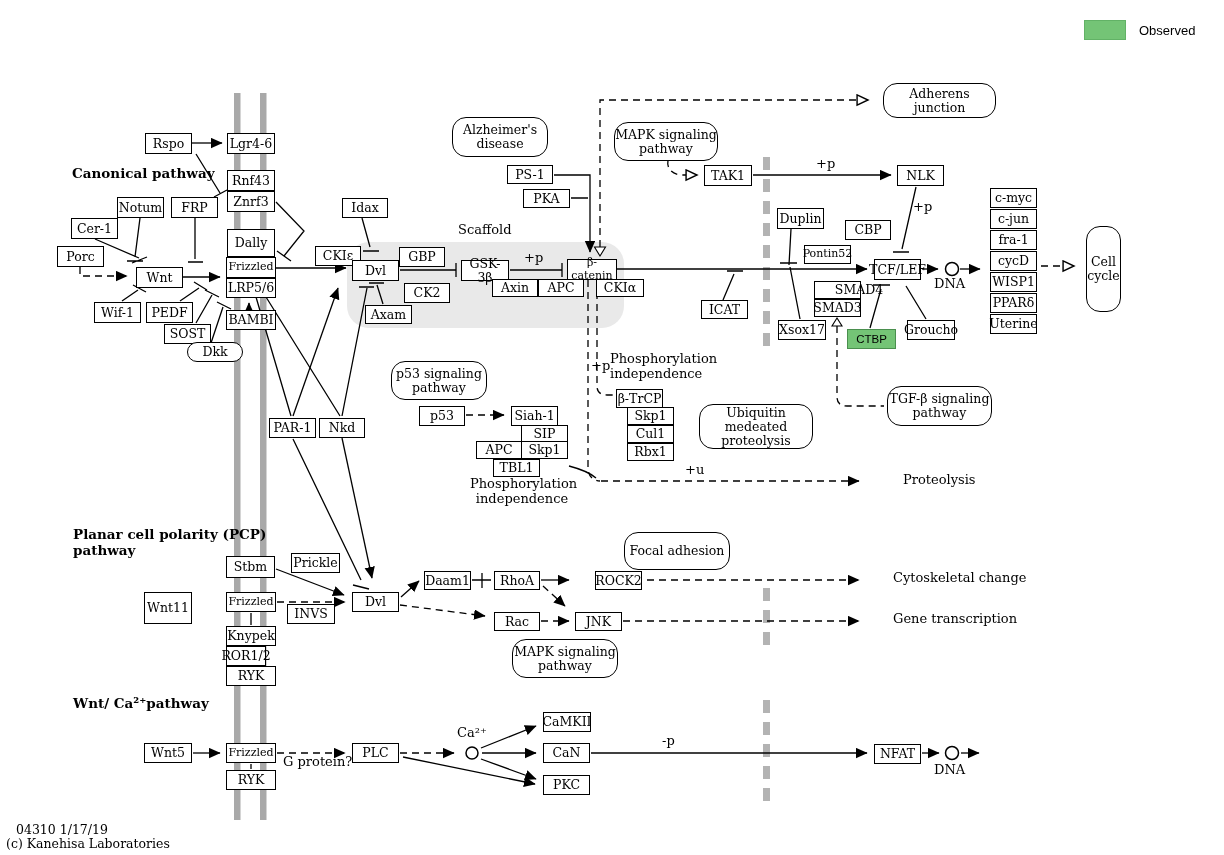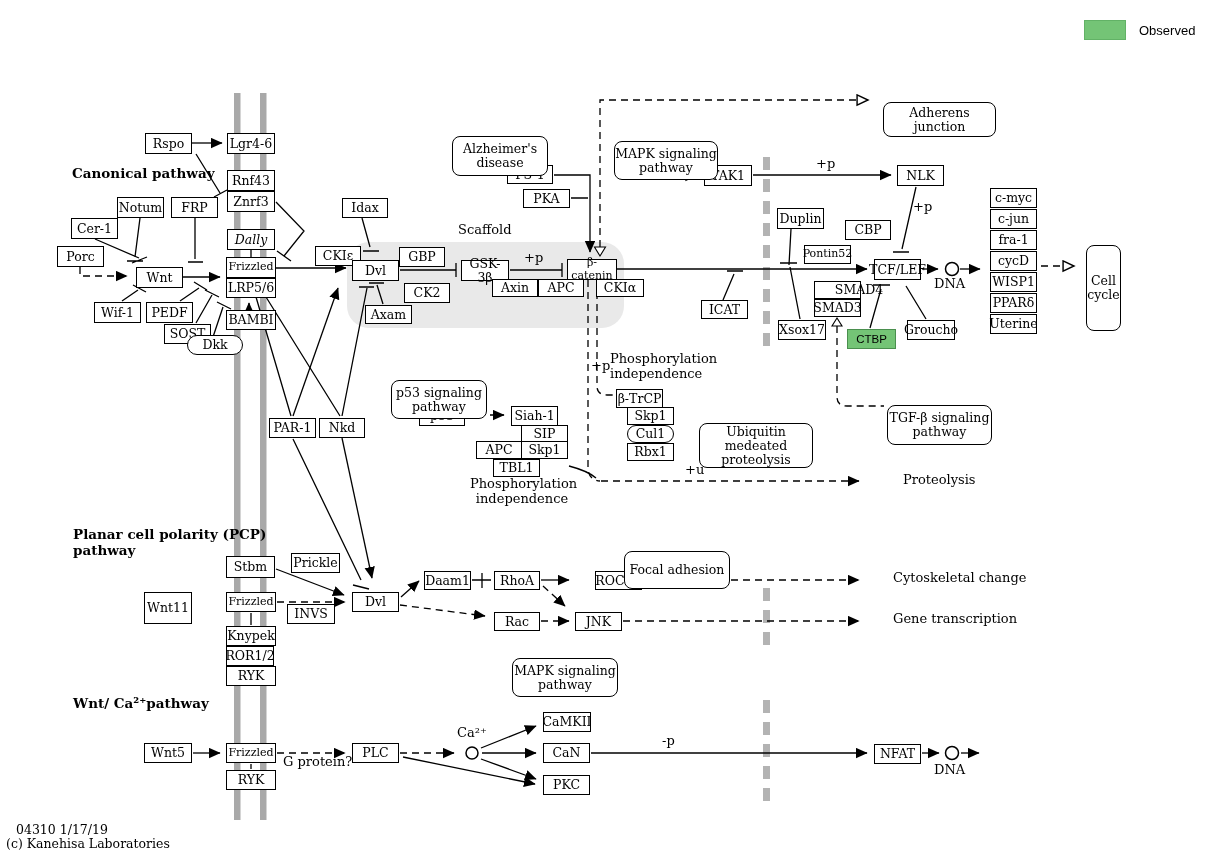--- a/index.html
+++ b/index.html
@@ -6,21 +6,21 @@
   body{width:1224px;height:855px;position:relative;background:#fff;
        font-family:"DejaVu Serif",serif;color:#000;overflow:hidden;}
   #canvas{position:absolute;left:0;top:0;width:1224px;height:855px;}
   svg#edges{position:absolute;left:0;top:0;}
   .node{position:absolute;box-sizing:border-box;display:flex;align-items:center;
         justify-content:center;text-align:center;white-space:pre-line;line-height:1.12;}
   .g{background:#fff;border:1.5px solid #000;font-size:12.5px;}
   .g.tight{font-size:11px;}
   .o{background:#74c476;border:1.5px solid #4a8f4e;
      font-family:"Liberation Sans",sans-serif;font-size:11.5px;}
-  .p{background:#fff;border:1.5px solid #000;border-radius:8px;font-size:12.5px;margin-top:19px;}
+  .p{background:#fff;border:1.5px solid #000;border-radius:14px;font-size:12.5px;}
   .ann{position:absolute;font-size:13px;white-space:pre-line;line-height:1.15;}
   .ann.bold{font-weight:bold;font-size:13.5px;}
   .ann.center{text-align:center;}
   .title-box{position:absolute;left:40px;top:46px;width:216px;height:25px;
              border:2px solid #000;display:flex;align-items:center;justify-content:center;
              font-size:14px;letter-spacing:1.5px;word-spacing:7px;}
   .legend{position:absolute;left:1084px;top:20px;display:flex;align-items:center;}
   .legend-swatch{width:40px;height:18px;background:#74c476;border:1px solid #62b266;}
   .legend-label{margin-left:13px;font-family:"Liberation Sans",sans-serif;font-size:13px;}
   .footer-line{position:absolute;font-size:12.5px;}
@@ -145,30 +145,30 @@
 
   <div class="footer-line" id="footer1">04310 1/17/19</div>
   <div class="footer-line" id="footer2">(c) Kanehisa Laboratories</div>
 <div class="node g" style="left: 145px; top: 133px; width: 47px; height: 21px;">Rspo</div>
     <div class="node g" style="left: 227px; top: 133px; width: 48px; height: 21px;">Lgr4-6</div>
     <div class="node g" style="left: 227px; top: 170px; width: 48px; height: 21px;">Rnf43</div>
     <div class="node g" style="left: 227px; top: 191px; width: 48px; height: 21px;">Znrf3</div>
     <div class="node g" style="left: 117px; top: 197px; width: 47px; height: 21px;">Notum</div>
     <div class="node g" style="left: 171px; top: 197px; width: 47px; height: 21px;">FRP</div>
     <div class="node g" style="left: 71px; top: 218px; width: 47px; height: 21px;">Cer-1</div>
-    <div class="node g" style="left: 227px; top: 229px; width: 48px; height: 21px; font-style: italic;">Dally</div>
+    <div class="node g" style="left: 227px; top: 229px; width: 48px; height: 28px;">Dally</div>
     <div class="node g" style="left: 57px; top: 246px; width: 47px; height: 21px;">Porc</div>
     <div class="node g tight" style="left: 226px; top: 257px; width: 50px; height: 21px;">Frizzled</div>
     <div class="node g" style="left: 136px; top: 267px; width: 47px; height: 21px;">Wnt</div>
     <div class="node g" style="left: 226px; top: 278px; width: 50px; height: 20px;">LRP5/6</div>
     <div class="node g" style="left: 94px; top: 302px; width: 47px; height: 21px;">Wif-1</div>
     <div class="node g" style="left: 146px; top: 302px; width: 47px; height: 21px;">PEDF</div>
     <div class="node g" style="left: 226px; top: 310px; width: 50px; height: 20px;">BAMBI</div>
     <div class="node g" style="left: 164px; top: 324px; width: 47px; height: 20px;">SOST</div>
-    <div class="node g" style="left: 187px; top: 335px; width: 56px; height: 20px; border-radius: 10px;">Dkk</div>
+    <div class="node g" style="left: 187px; top: 342px; width: 56px; height: 20px; border-radius: 10px;">Dkk</div>
     <div class="node g" style="left: 342px; top: 198px; width: 46px; height: 20px;">Idax</div>
     <div class="node g" style="left: 315px; top: 246px; width: 46px; height: 20px;">CKIε</div>
     <div class="node g" style="left: 399px; top: 247px; width: 46px; height: 20px;">GBP</div>
     <div class="node g" style="left: 352px; top: 260px; width: 47px; height: 21px;">Dvl</div>
     <div class="node g" style="left: 461px; top: 260px; width: 48px; height: 21px;">GSK-3β</div>
     <div class="node g tight" style="left: 567px; top: 259px; width: 50px; height: 21px;">β-catenin</div>
     <div class="node g" style="left: 492px; top: 279px; width: 46px; height: 18px;">Axin</div>
     <div class="node g" style="left: 538px; top: 279px; width: 46px; height: 18px;">APC</div>
     <div class="node g" style="left: 596px; top: 279px; width: 48px; height: 18px;">CKIα</div>
     <div class="node g" style="left: 404px; top: 283px; width: 46px; height: 20px;">CK2</div>
@@ -195,32 +195,32 @@
     <div class="node g" style="left: 990px; top: 293px; width: 47px; height: 20px;">PPARδ</div>
     <div class="node g" style="left: 990px; top: 314px; width: 47px; height: 20px;">Uterine</div>
     <div class="node g" style="left: 419px; top: 406px; width: 46px; height: 20px;">p53</div>
     <div class="node g" style="left: 511px; top: 406px; width: 47px; height: 20px;">Siah-1</div>
     <div class="node g" style="left: 521px; top: 425px; width: 47px; height: 18px;">SIP</div>
     <div class="node g" style="left: 476px; top: 441px; width: 46px; height: 18px;">APC</div>
     <div class="node g" style="left: 521px; top: 441px; width: 47px; height: 18px;">Skp1</div>
     <div class="node g" style="left: 493px; top: 459px; width: 47px; height: 18px;">TBL1</div>
     <div class="node g" style="left: 616px; top: 389px; width: 47px; height: 19px;">β-TrCP</div>
     <div class="node g" style="left: 627px; top: 407px; width: 47px; height: 18px;">Skp1</div>
-    <div class="node g" style="left: 627px; top: 425px; width: 47px; height: 18px; border-radius: 9px;">Cul1</div>
+    <div class="node g" style="left: 627px; top: 425px; width: 47px; height: 18px;">Cul1</div>
     <div class="node g" style="left: 627px; top: 443px; width: 47px; height: 18px;">Rbx1</div>
     <div class="node g" style="left: 269px; top: 418px; width: 47px; height: 20px;">PAR-1</div>
     <div class="node g" style="left: 319px; top: 418px; width: 46px; height: 20px;">Nkd</div>
     <div class="node g" style="left: 226px; top: 556px; width: 49px; height: 22px;">Stbm</div>
     <div class="node g" style="left: 291px; top: 553px; width: 49px; height: 20px;">Prickle</div>
     <div class="node g" style="left: 144px; top: 592px; width: 48px; height: 32px;">Wnt11</div>
     <div class="node g tight" style="left: 226px; top: 592px; width: 50px; height: 20px;">Frizzled</div>
     <div class="node g" style="left: 287px; top: 604px; width: 48px; height: 20px;">INVS</div>
     <div class="node g" style="left: 352px; top: 592px; width: 47px; height: 20px;">Dvl</div>
     <div class="node g" style="left: 226px; top: 626px; width: 50px; height: 20px;">Knypek</div>
-    <div class="node g" style="left: 226px; top: 646px; width: 48px; height: 20px;">ROR1/2</div>
+    <div class="node g" style="left: 226px; top: 646px; width: 40px; height: 20px;">ROR1/2</div>
     <div class="node g" style="left: 226px; top: 666px; width: 50px; height: 20px;">RYK</div>
     <div class="node g" style="left: 424px; top: 571px; width: 47px; height: 19px;">Daam1</div>
     <div class="node g" style="left: 494px; top: 571px; width: 46px; height: 19px;">RhoA</div>
     <div class="node g" style="left: 595px; top: 571px; width: 47px; height: 19px;">ROCK2</div>
     <div class="node g" style="left: 494px; top: 612px; width: 46px; height: 19px;">Rac</div>
     <div class="node g" style="left: 575px; top: 612px; width: 47px; height: 19px;">JNK</div>
     <div class="node g" style="left: 144px; top: 743px; width: 48px; height: 20px;">Wnt5</div>
     <div class="node g tight" style="left: 226px; top: 743px; width: 50px; height: 20px;">Frizzled</div>
     <div class="node g" style="left: 226px; top: 770px; width: 50px; height: 20px;">RYK</div>
     <div class="node g" style="left: 352px; top: 743px; width: 47px; height: 20px;">PLC</div>

